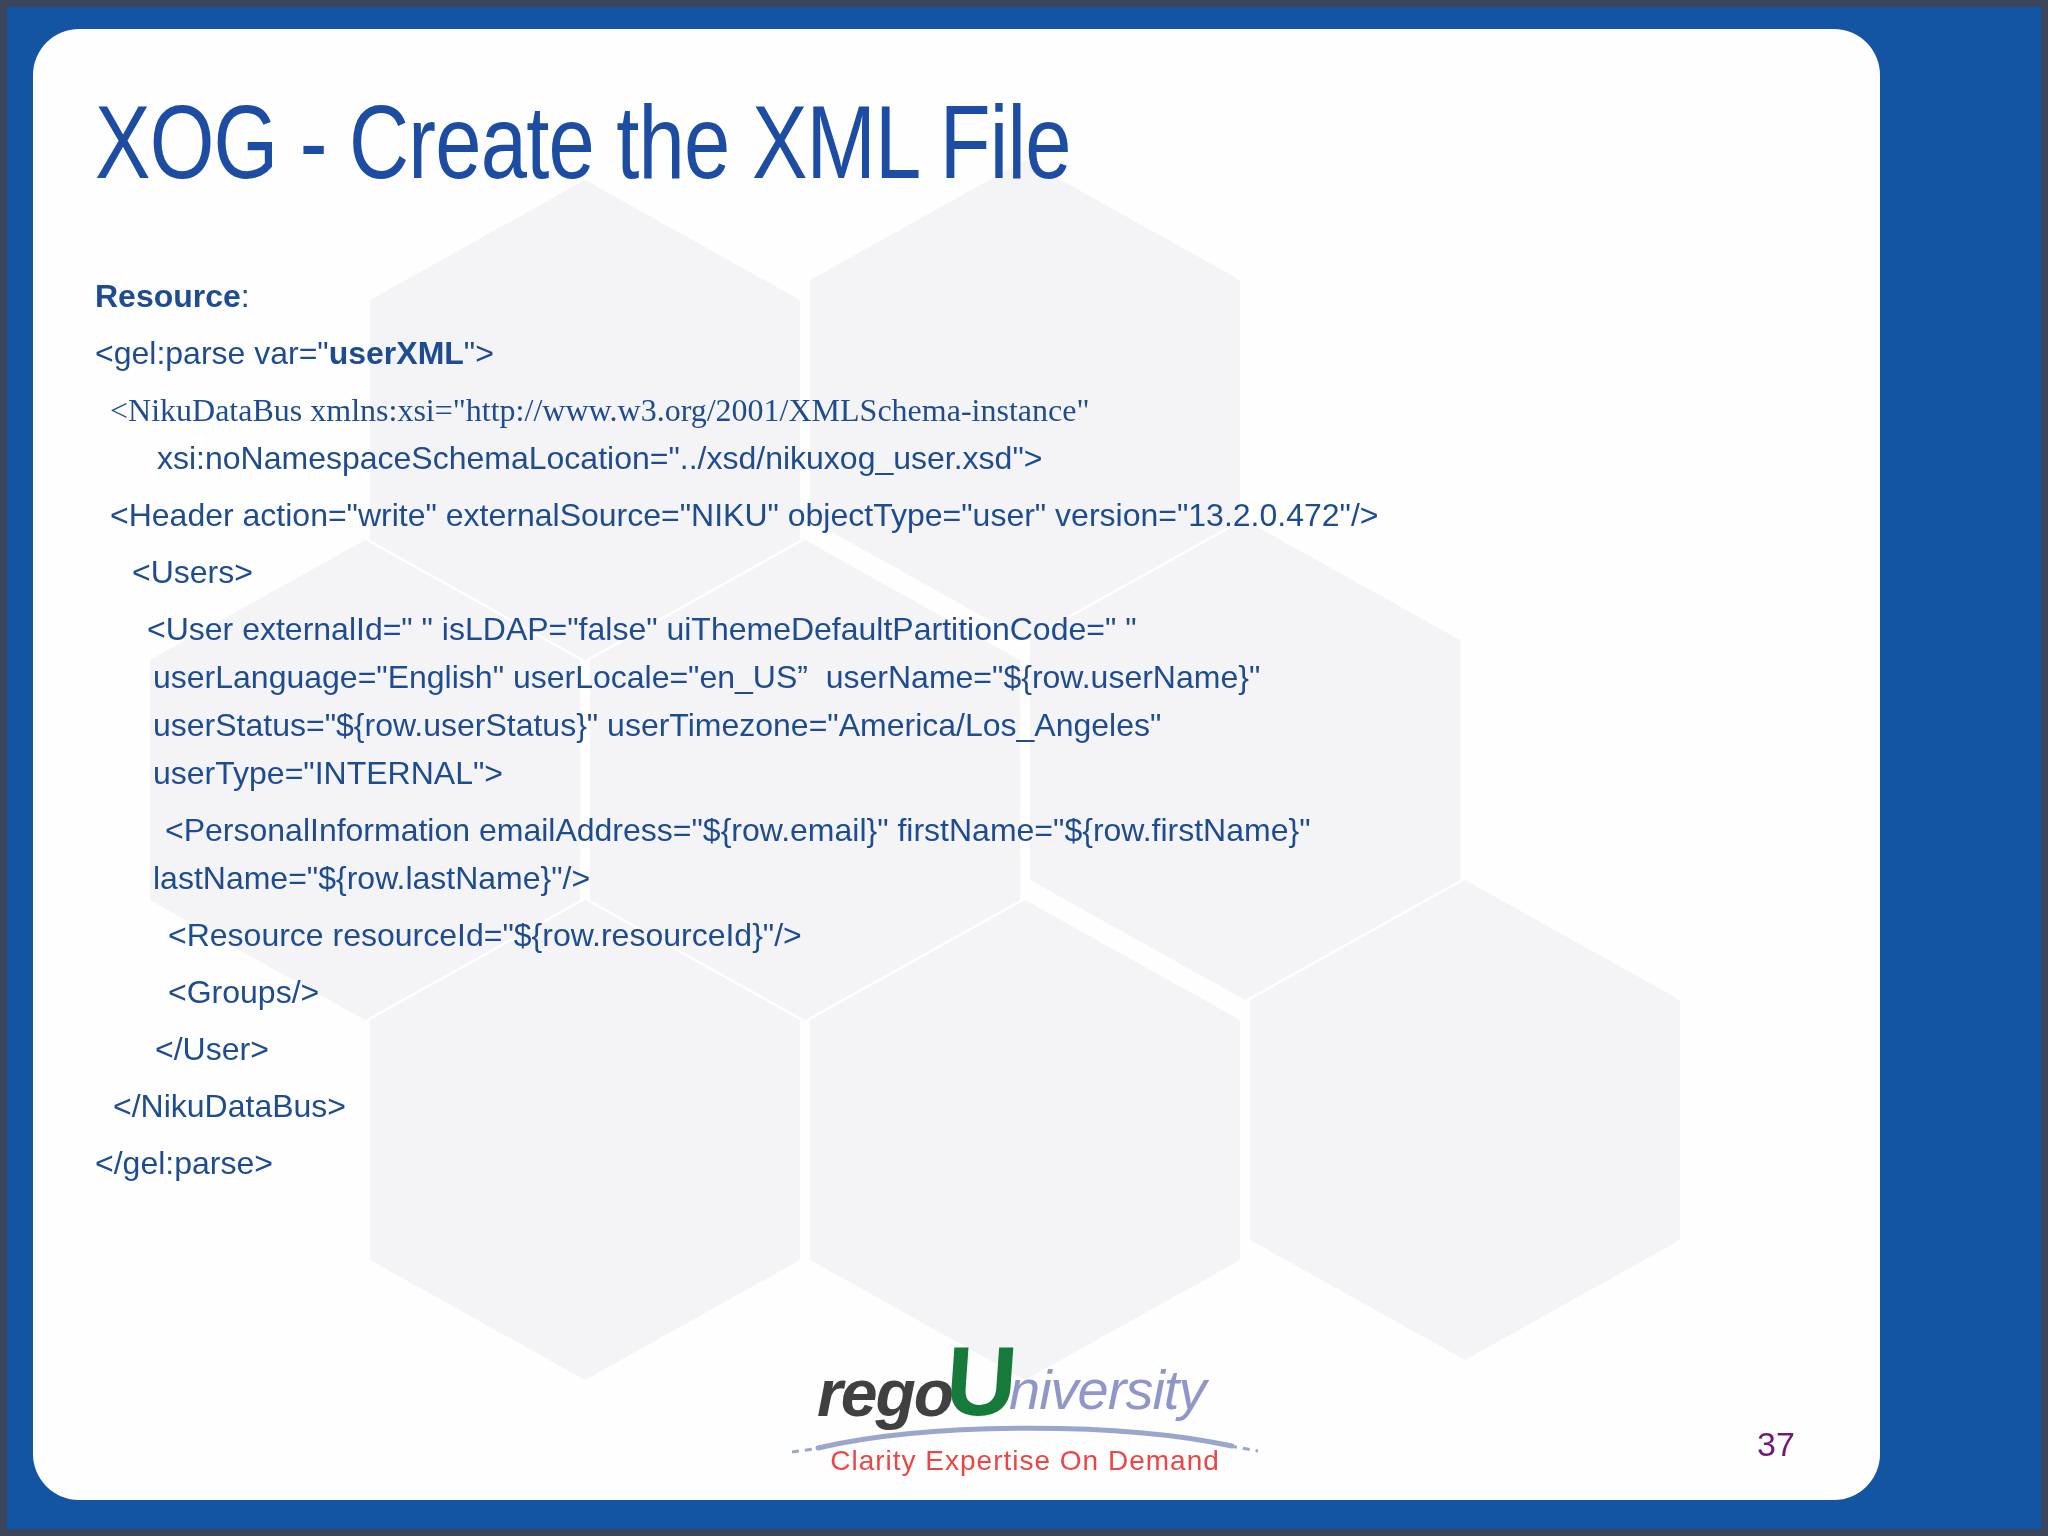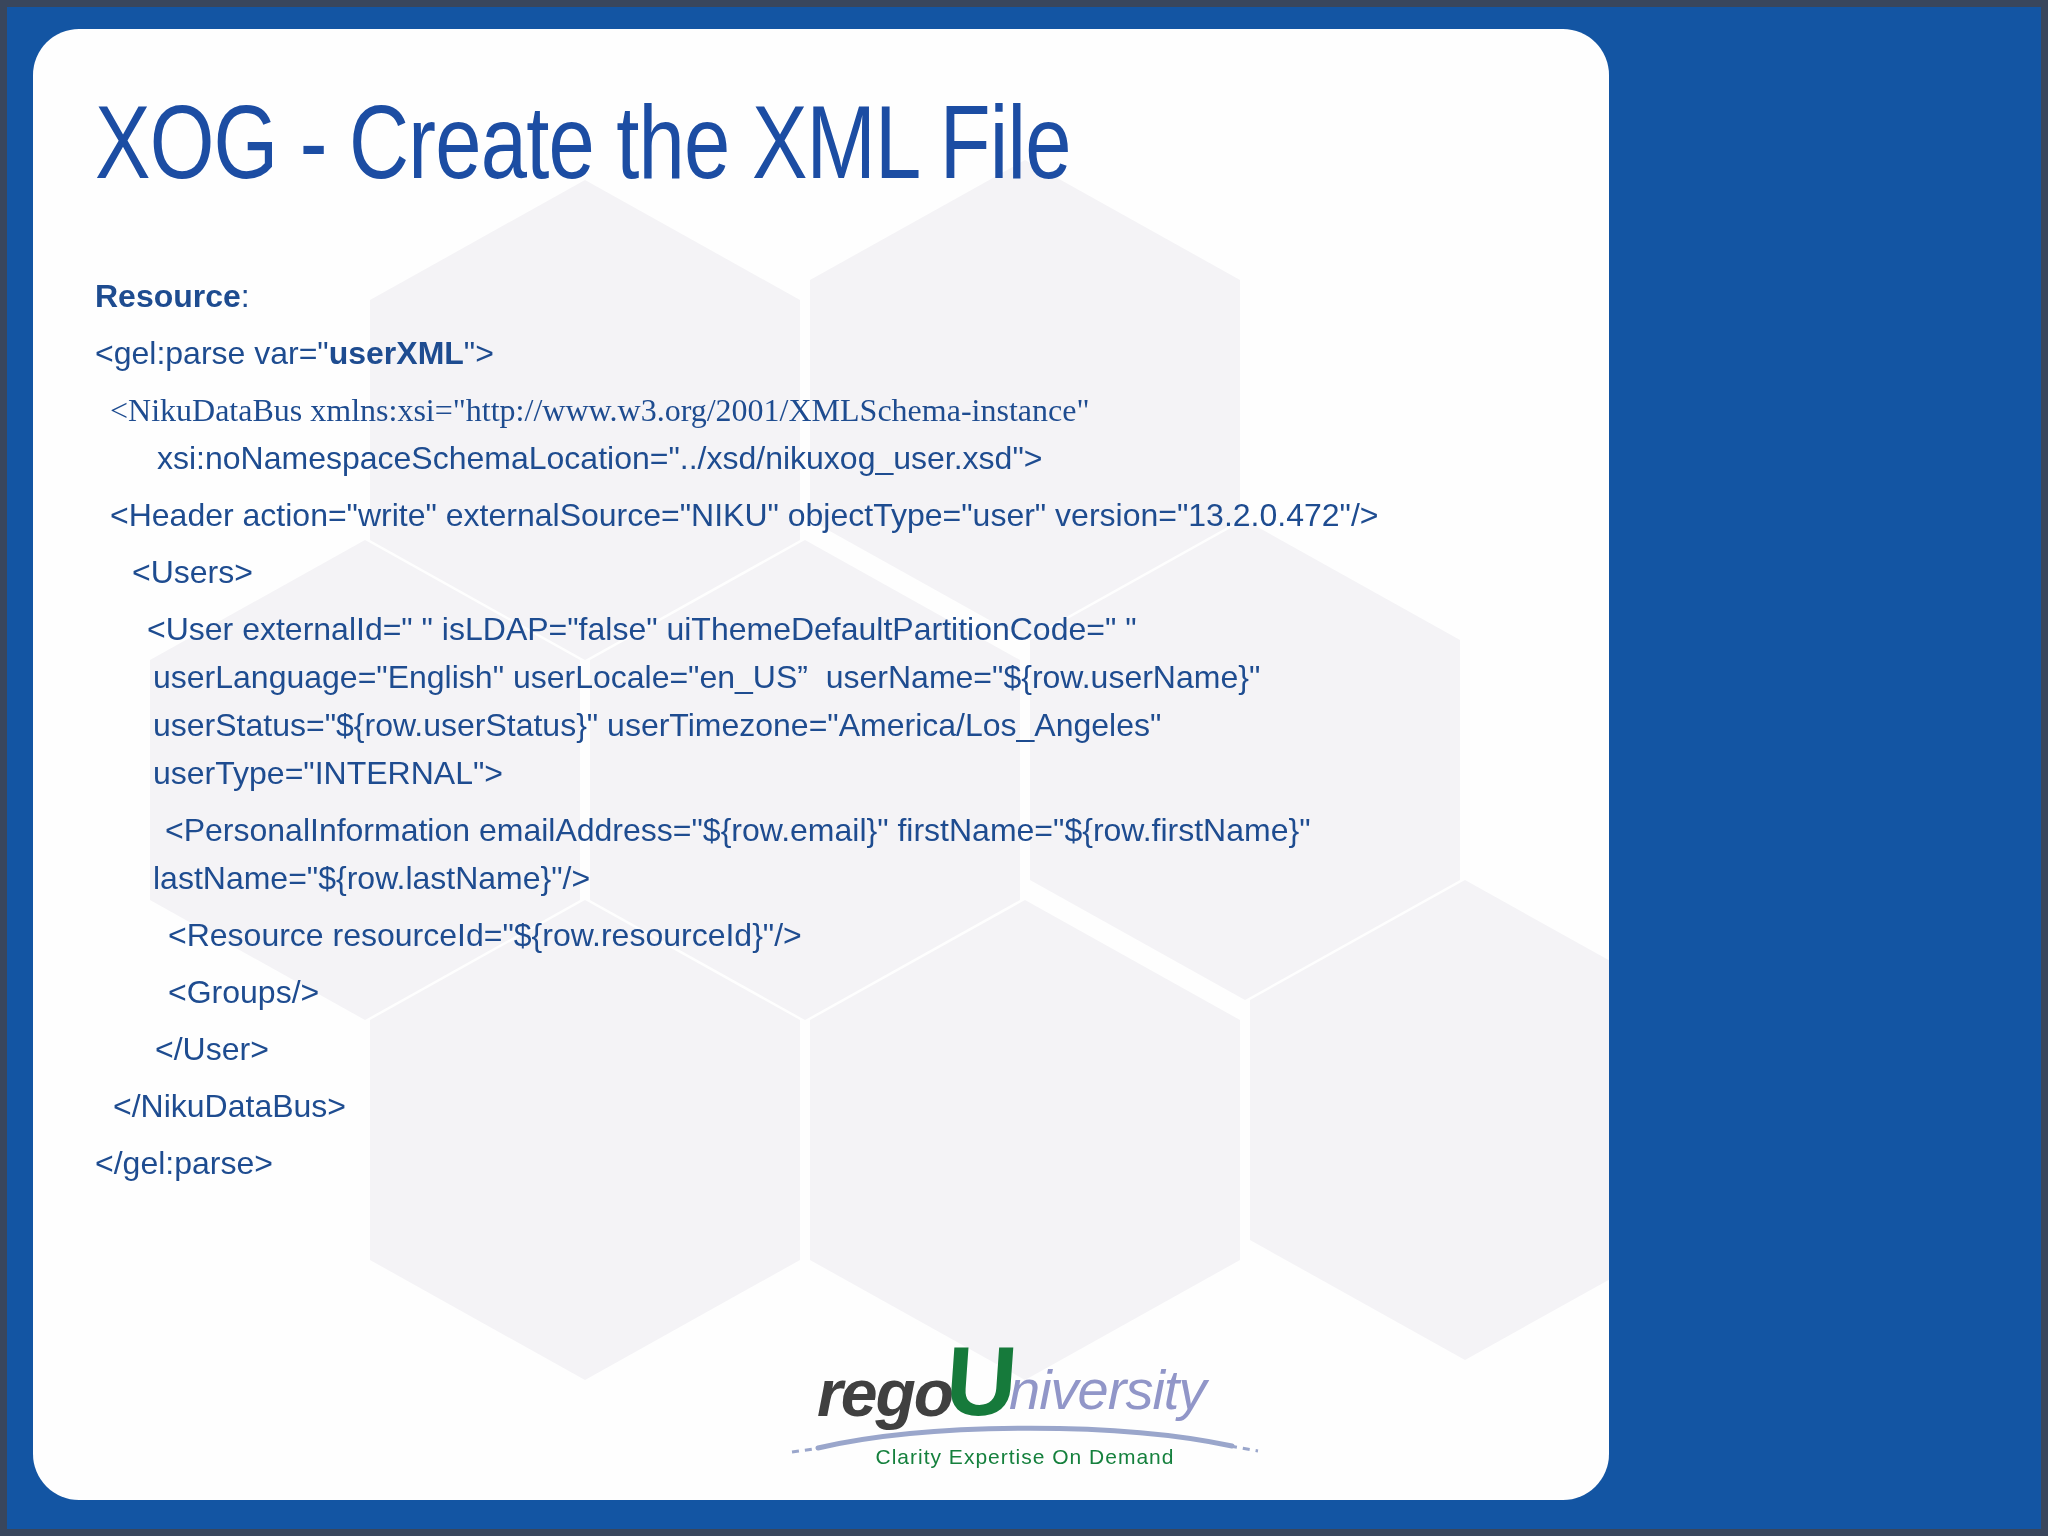--- a/index.html
+++ b/index.html
@@ -4,21 +4,21 @@
 <style>
   html,body{margin:0;padding:0;}
   body{
     width:2048px;height:1536px;
     font-family:"Liberation Sans", sans-serif;
     background:#39465c;
   }
   .page{position:relative;width:2048px;height:1536px;background:#39465c;overflow:hidden;}
   .frame{position:absolute;inset:7px;background:#1355a3;}
   .slide{
-    position:absolute;left:33px;top:29px;width:1576px;height:1471px;
+    position:absolute;left:33px;top:29px;width:1847px;height:1471px;
     background:#fefefe;border-radius:46px;overflow:hidden;
   }
   
   .hex{
     position:absolute;width:430px;height:480px;background:#f4f3f6;
     clip-path:polygon(50% 0%,100% 25%,100% 75%,50% 100%,0% 75%,0% 25%);
   }
   .hex.h1{left:337px;top:151px;}
   .hex.h2{left:777px;top:131px;}
   .hex.h3{left:117px;top:511px;}
@@ -55,21 +55,21 @@
     color:#167a3b;transform:skewX(-4deg);
   }
   .logo-niversity{
     position:absolute;left:976px;top:1328px;
     font-size:56px;font-style:italic;font-weight:400;
     color:#9196c8;letter-spacing:-1px;
   }
   .logo-swoosh{position:absolute;left:757px;top:1389px;}
   .logo-tagline{
     position:absolute;left:757px;top:1416px;width:470px;
-    text-align:center;font-size:21px;color:#15803d;letter-spacing:1px;
+    text-align:center;font-size:28px;color:#ef4444;letter-spacing:1px;
   }
   .page-number{
     position:absolute;left:1724px;top:1396px;
     font-size:34px;color:#701a75;
   }
 </style>
 </head>
 <body>
 
 <div class="page">

